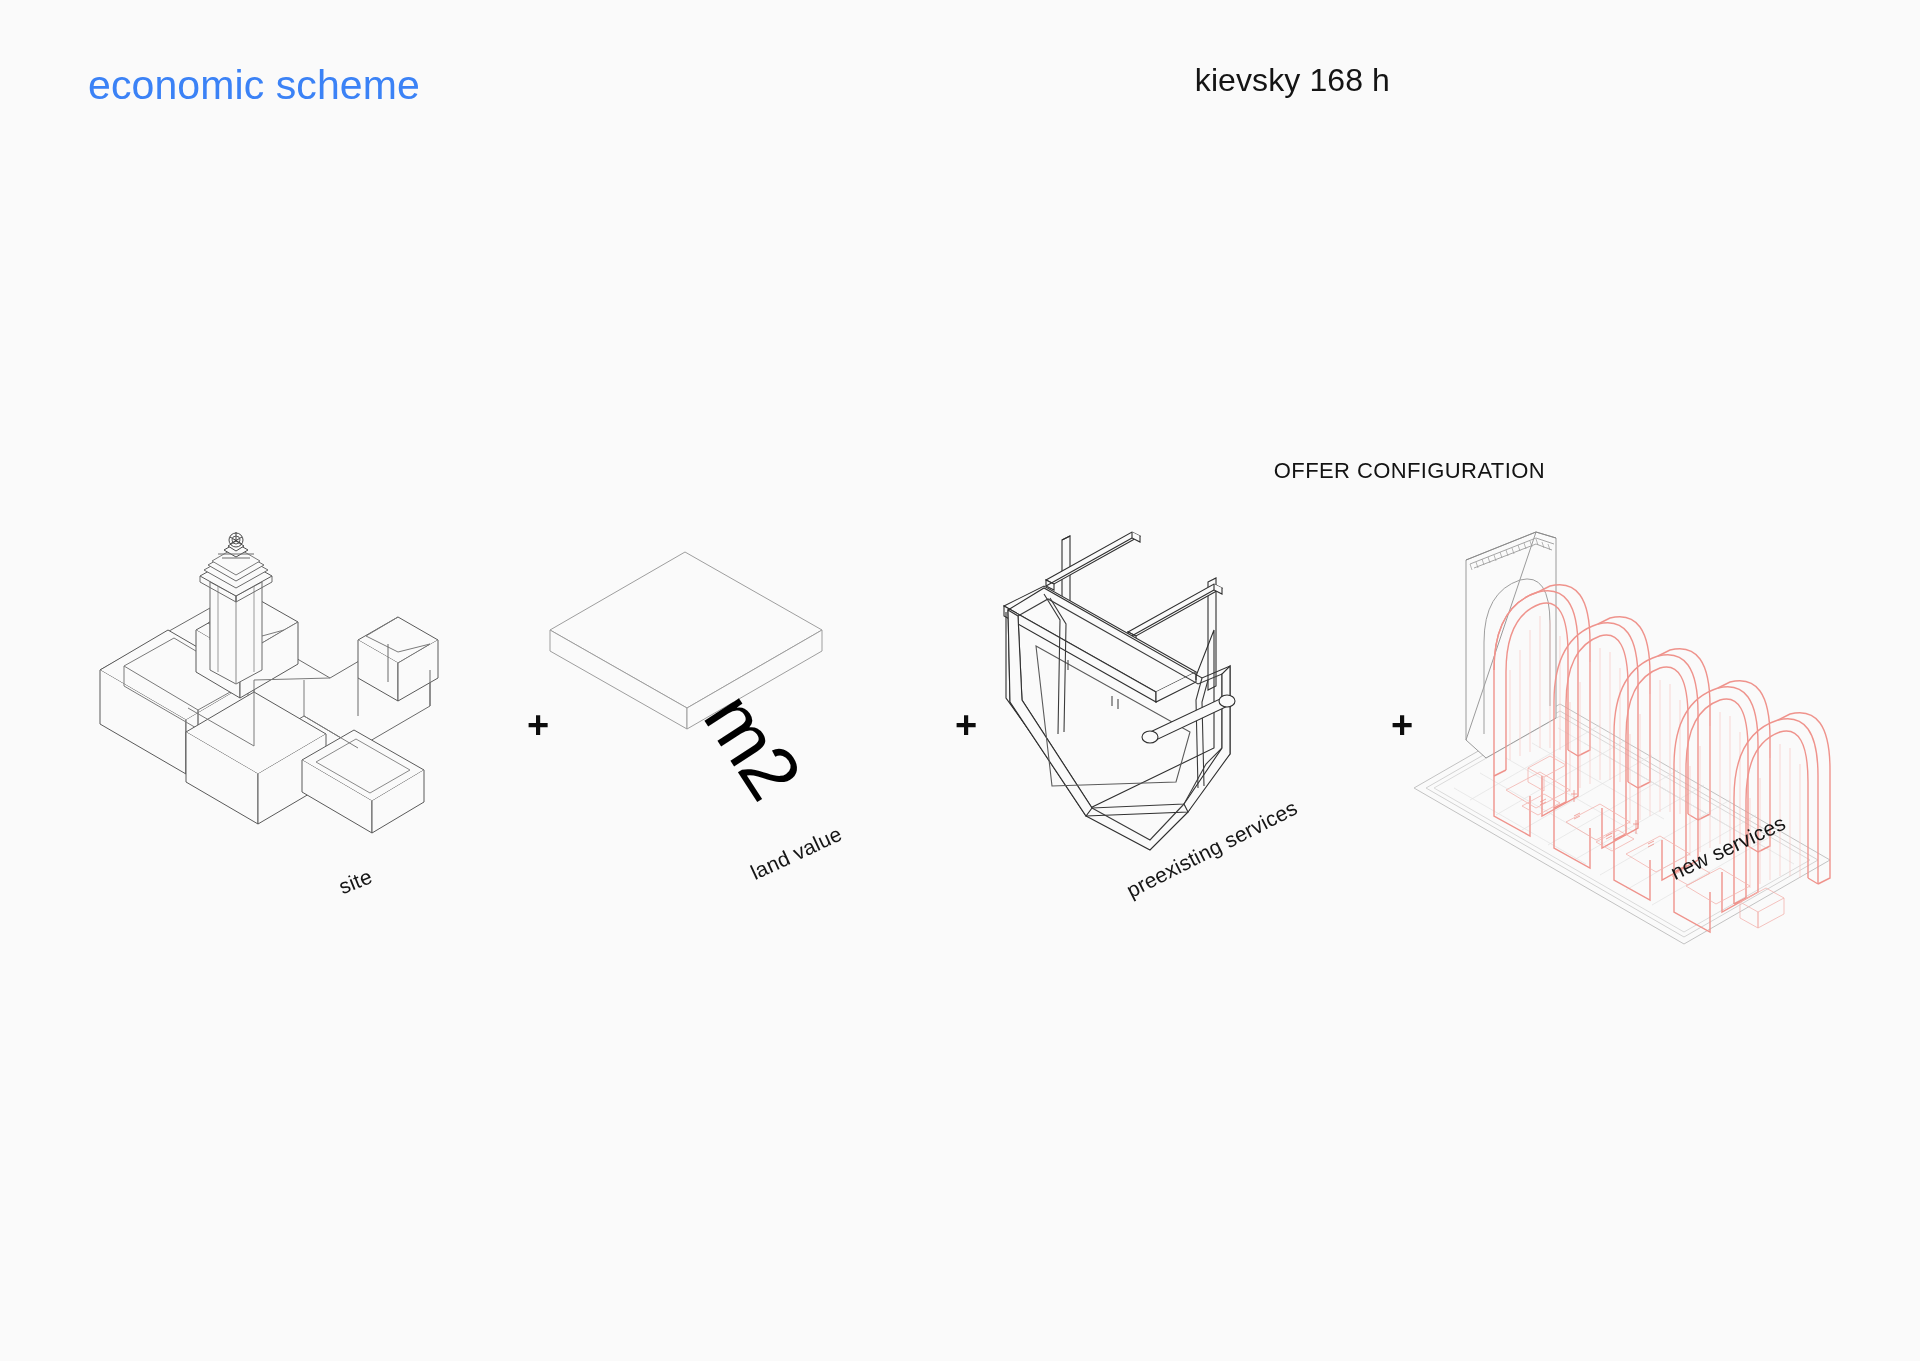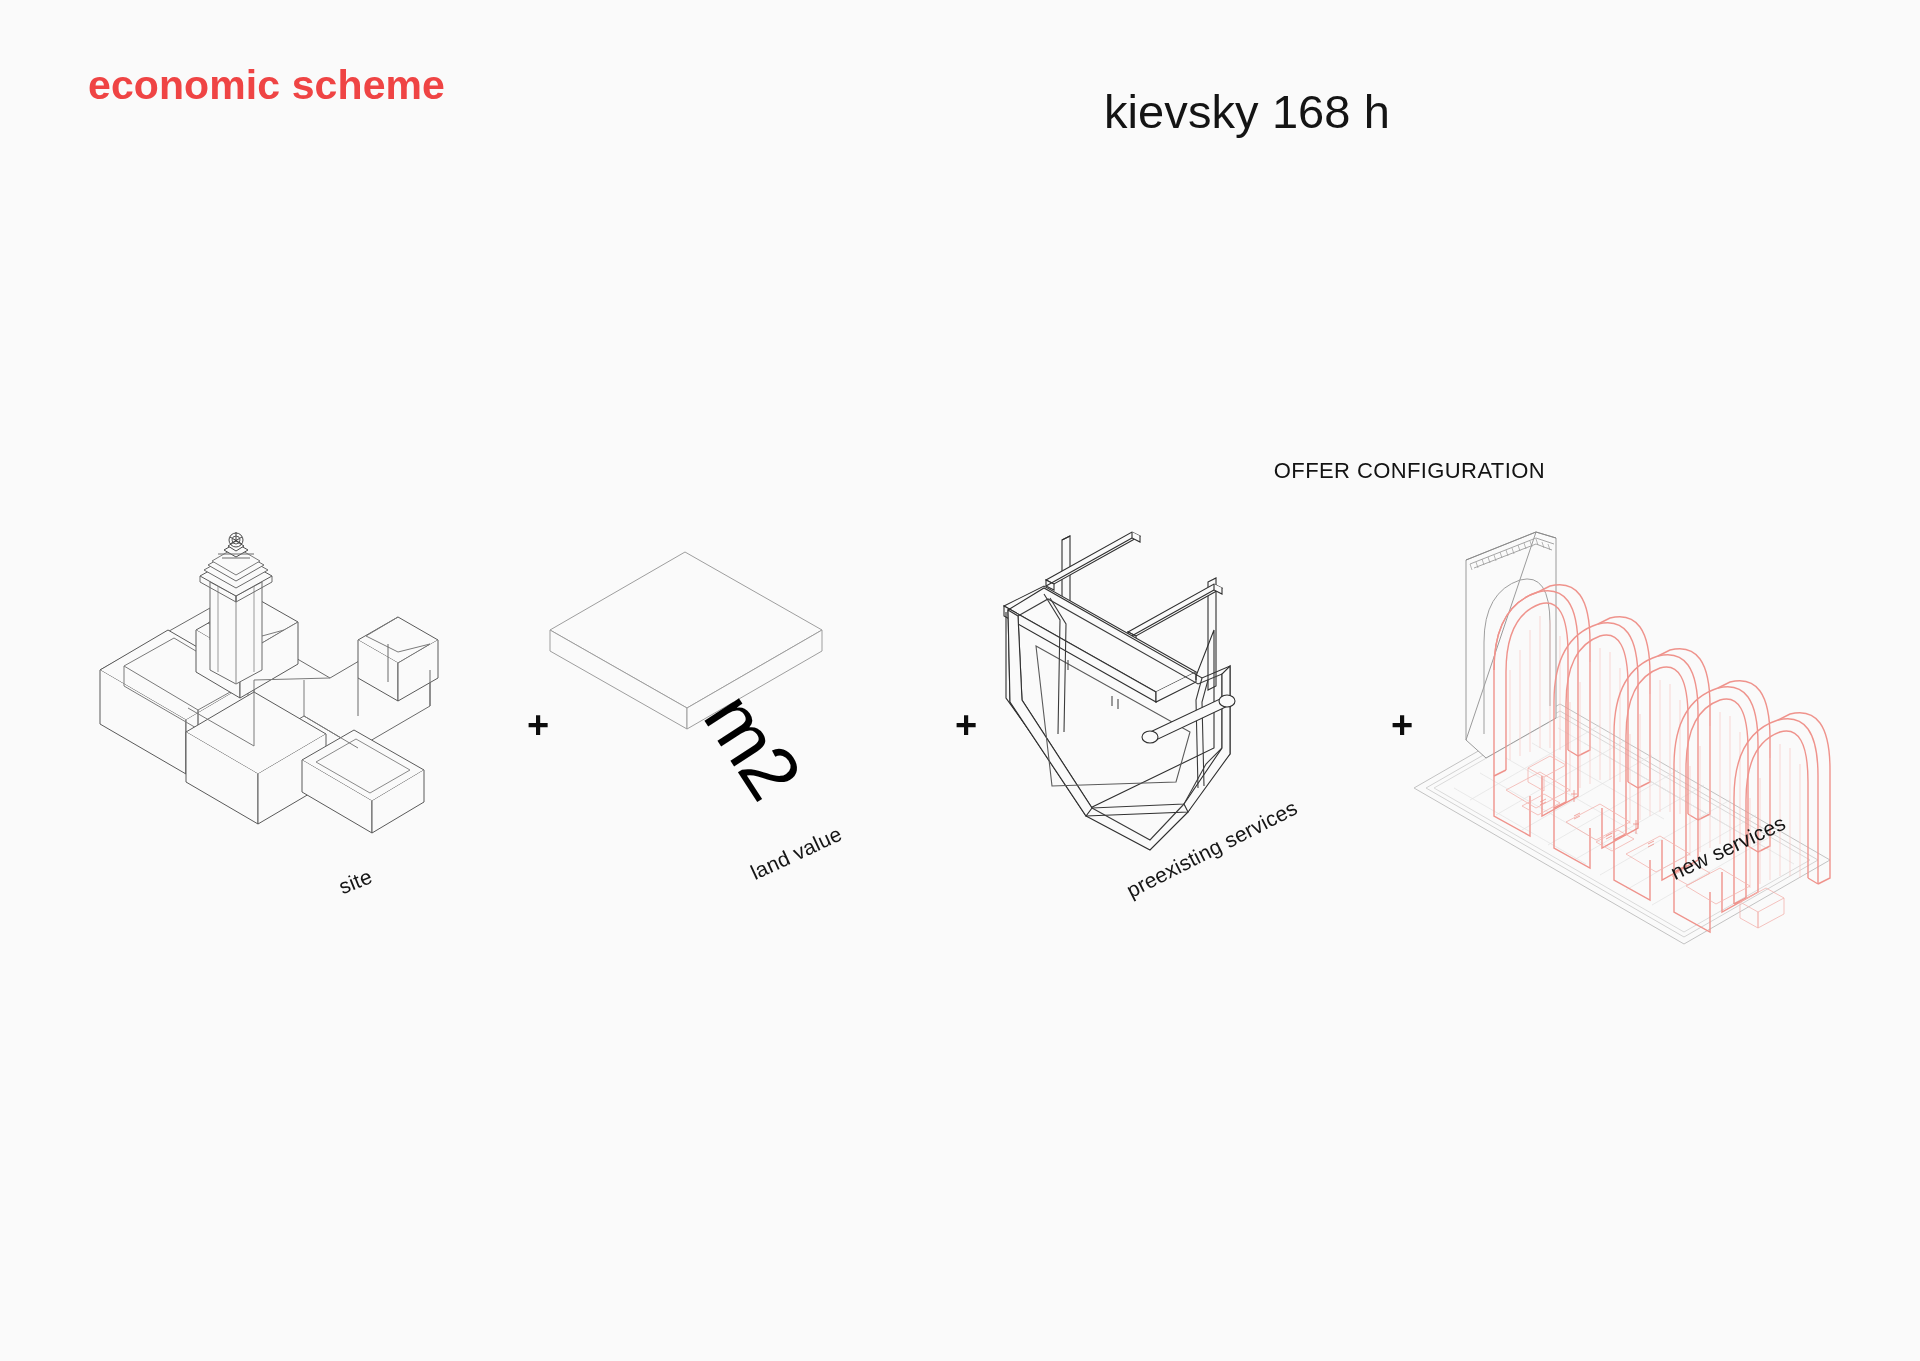--- a/index.html
+++ b/index.html
@@ -24,35 +24,34 @@
     top: 62px;
     left: 0;
     width: 1920px;
     height: 60px;
   }
   .title-left {
     position: absolute;
     left: 88px;
     top: 0;
     font-size: 41px;
-    font-weight: 700;
+    font-weight: 400;
     letter-spacing: 0.1px;
-    color: #ef4444;
+    color: #3b82f6;
     white-space: nowrap;
   }
   .title-right {
     position: absolute;
     right: 530px;
     top: 0;
-    font-size: 47px;
+    font-size: 32px;
     font-weight: 400;
     letter-spacing: 0.1px;
     color: #141414;
     white-space: nowrap;
-    margin-top: 22px;
   }
 
   
   .section-heading {
     position: absolute;
     left: 0;
     top: 458px;
     width: 1545px;
     text-align: right;
     font-size: 22px;

